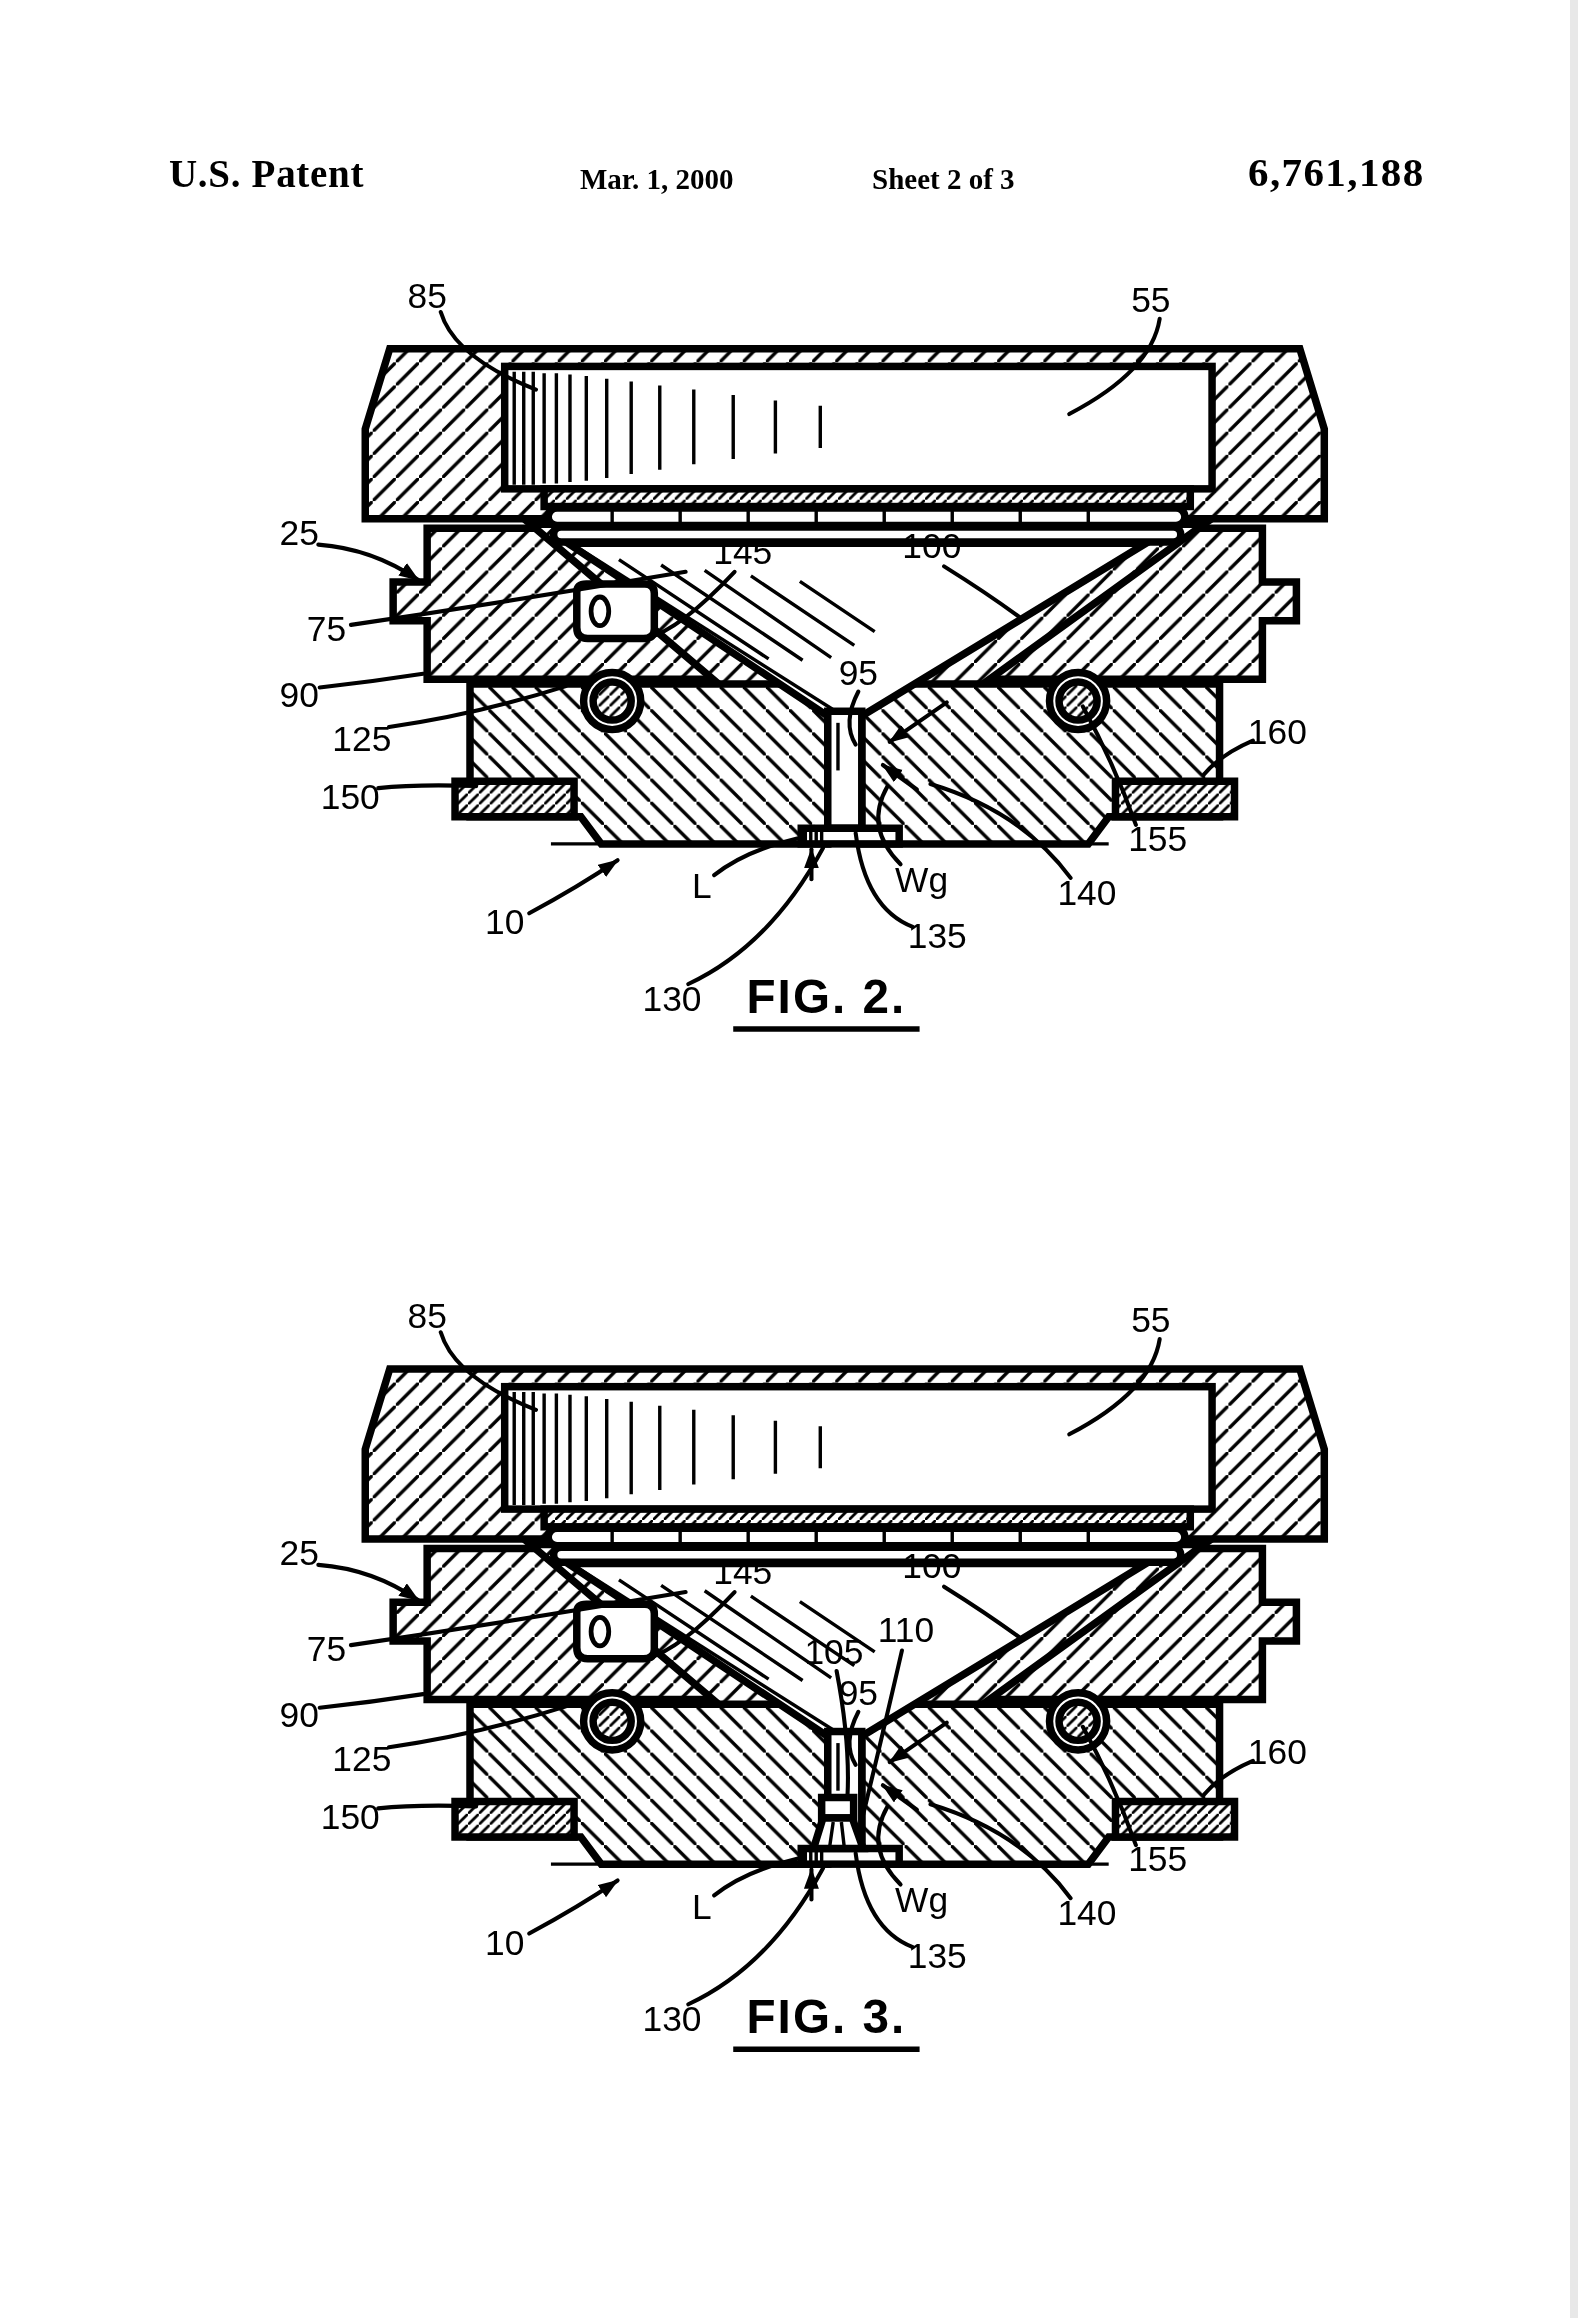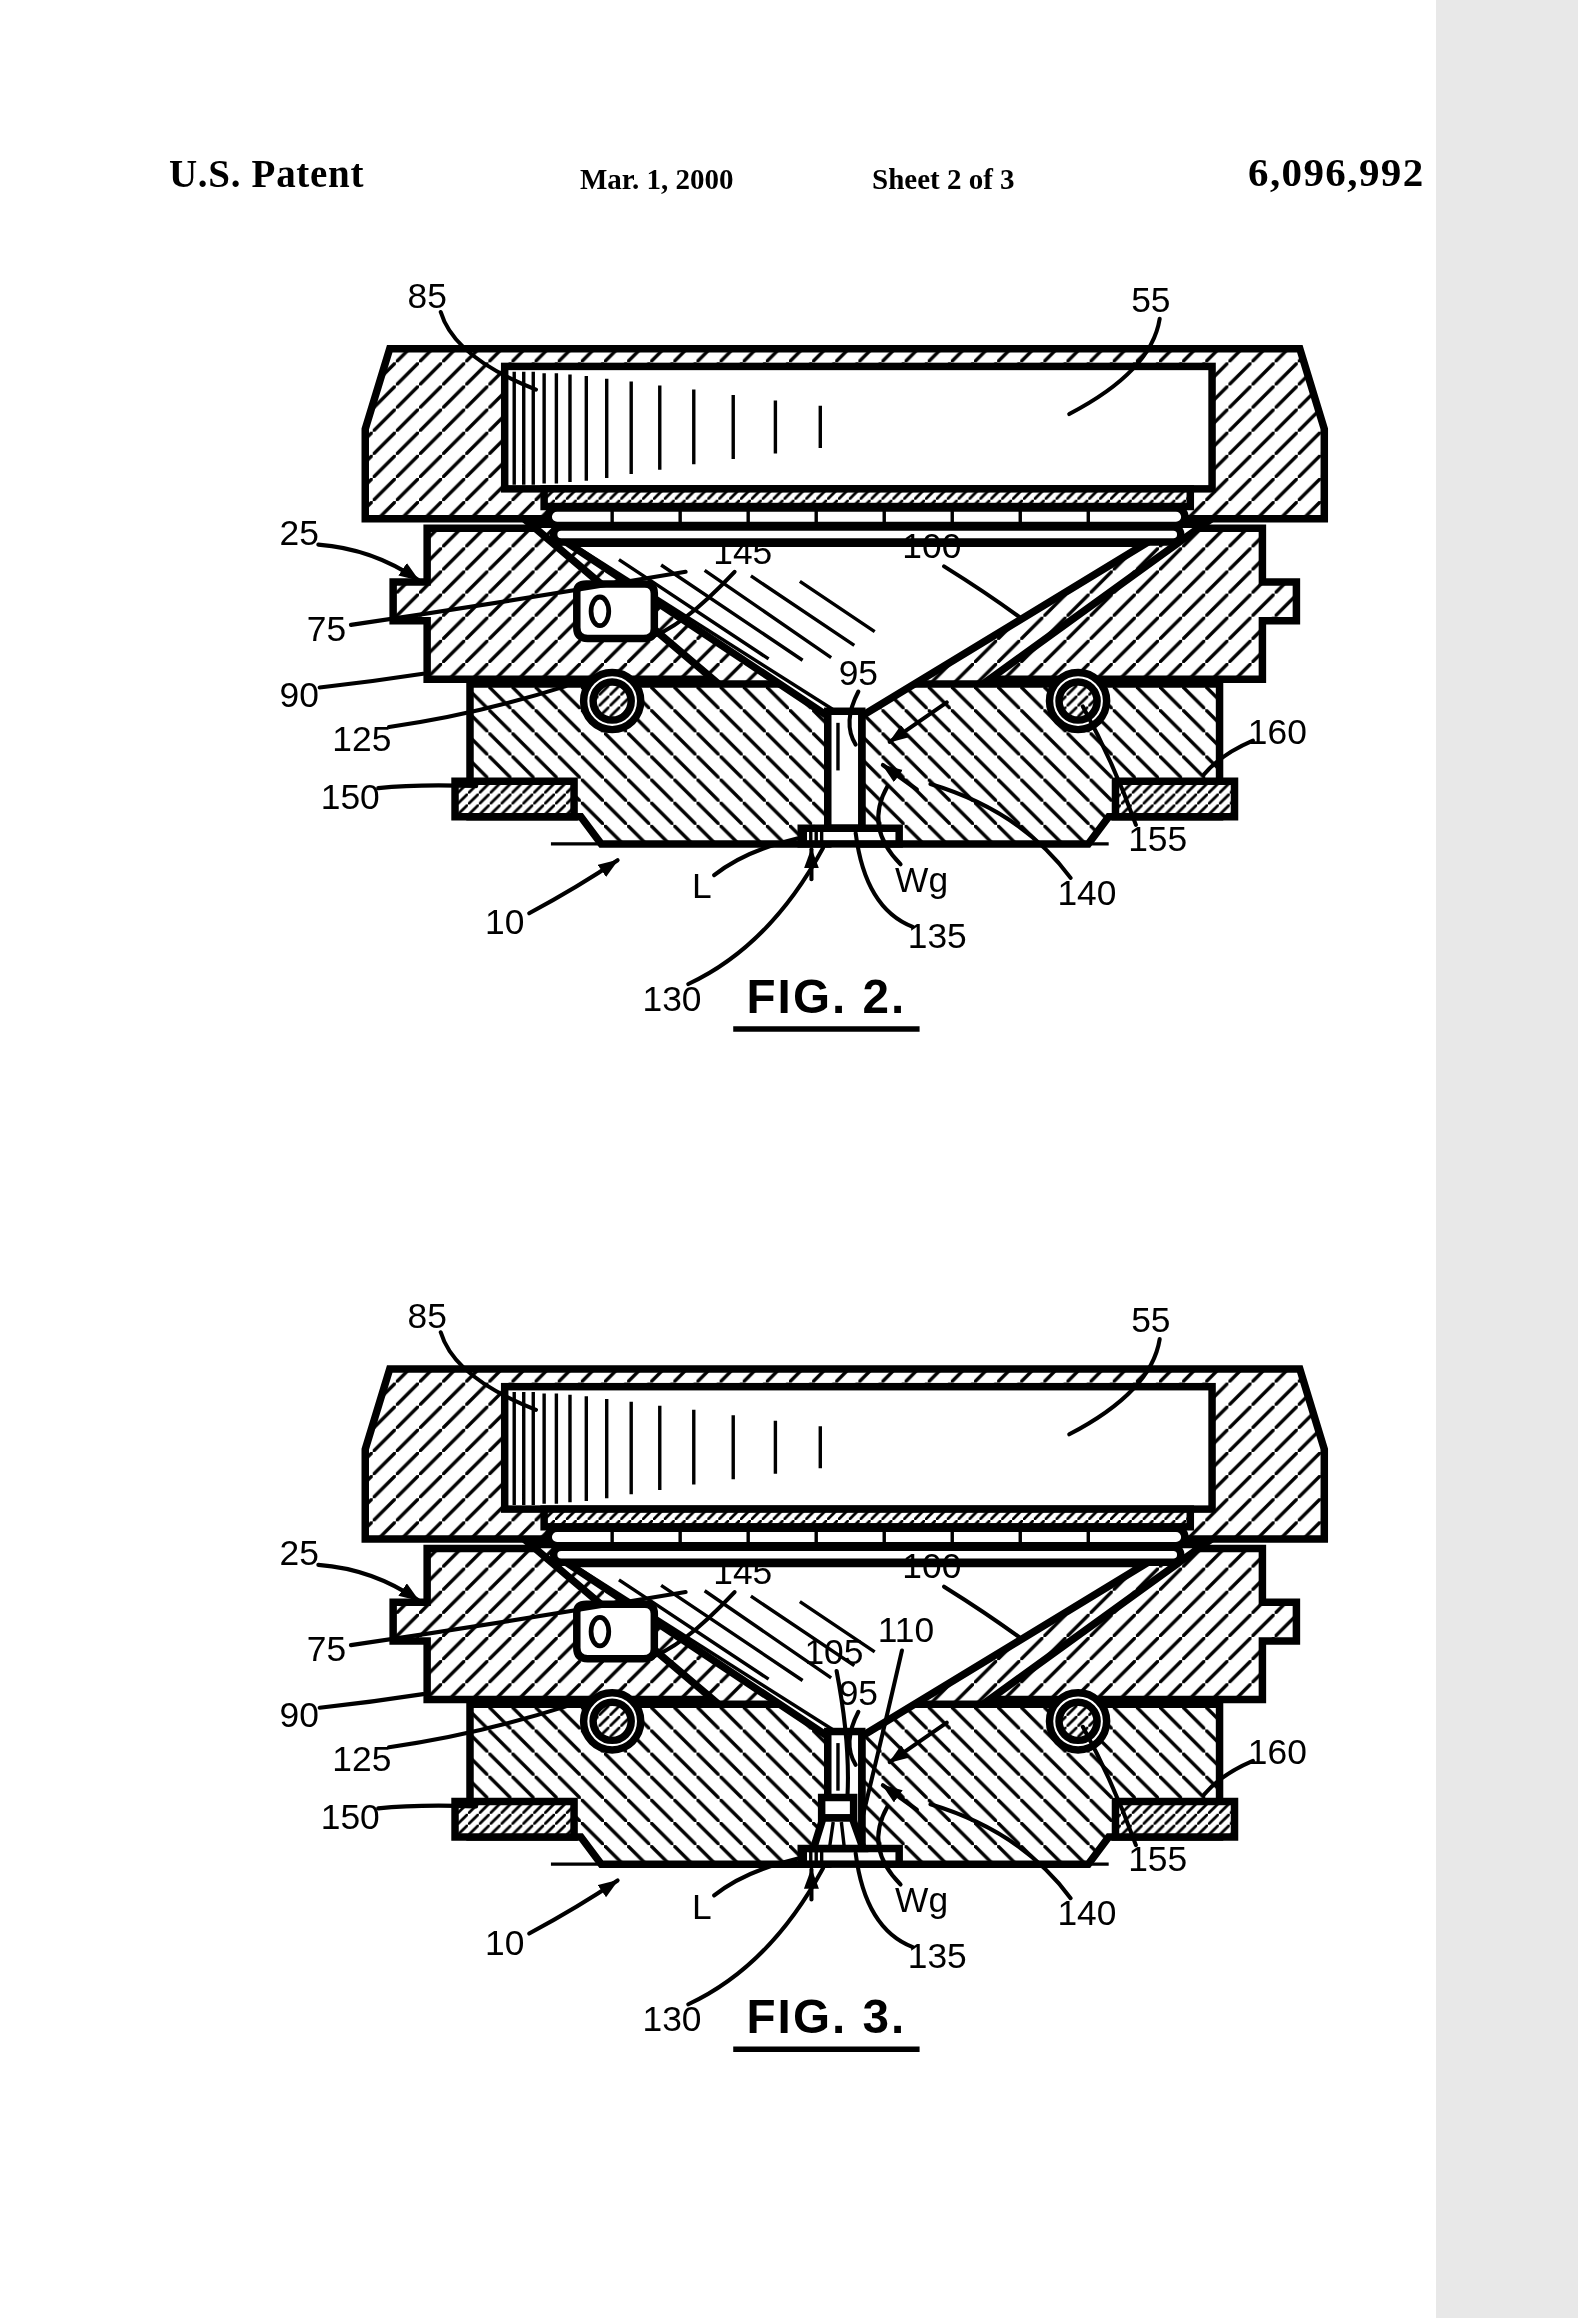--- a/index.html
+++ b/index.html
@@ -1,16 +1,16 @@
 <!DOCTYPE html>
 <html style="font-size:11px"><head>
 <meta charset="utf-8">
 <style>
   html,body{margin:0;padding:0;background:#e8e8e8;}
-  .page{position:relative;width:1436px;height:2319px;background:#ffffff;overflow:hidden;
+  .page{position:relative;width:1570px;height:2319px;background:#ffffff;overflow:hidden;
         font-family:"Liberation Serif",serif;color:#000;}
   .hdr span{position:absolute;white-space:nowrap;font-weight:bold;}
   .hdr .title{left:169px;top:151px;font-size:39px;letter-spacing:0.7px;}
   .hdr .date{left:580px;top:163px;font-size:29px;}
   .hdr .sheet{left:872px;top:163px;font-size:29px;text-align:right;}
   .hdr .patno{left:1248px;top:148px;font-size:41px;letter-spacing:1.4px;}
   svg{position:absolute;left:0;top:0;}
   .h{stroke:#000;stroke-width:11px;}
   .a{fill:url(#hatchA);}
   .b{fill:url(#hatchB);}
@@ -25,21 +25,21 @@
 </style>
 </head>
 <body>
 
 <div class="page">
 
   <div class="hdr">
     <span class="title">U.S. Patent</span>
     <span class="date">Mar. 1, 2000</span>
     <span class="sheet">Sheet 2 of 3</span>
-    <span class="patno">6,096,992</span>
+    <span class="patno">6,761,188</span>
   </div>
 
   <svg width="1578" height="2319" viewBox="0 0 2320 3408">
     <defs>
       <pattern id="hatchA" patternUnits="userSpaceOnUse" width="34" height="34">
         <rect width="34" height="34" fill="#fff"></rect>
         <path d="M-9,43 L43,-9" stroke="#000" stroke-width="5"></path>
       </pattern>
       <pattern id="hatchB" patternUnits="userSpaceOnUse" width="34" height="34">
         <rect width="34" height="34" fill="#fff"></rect>

